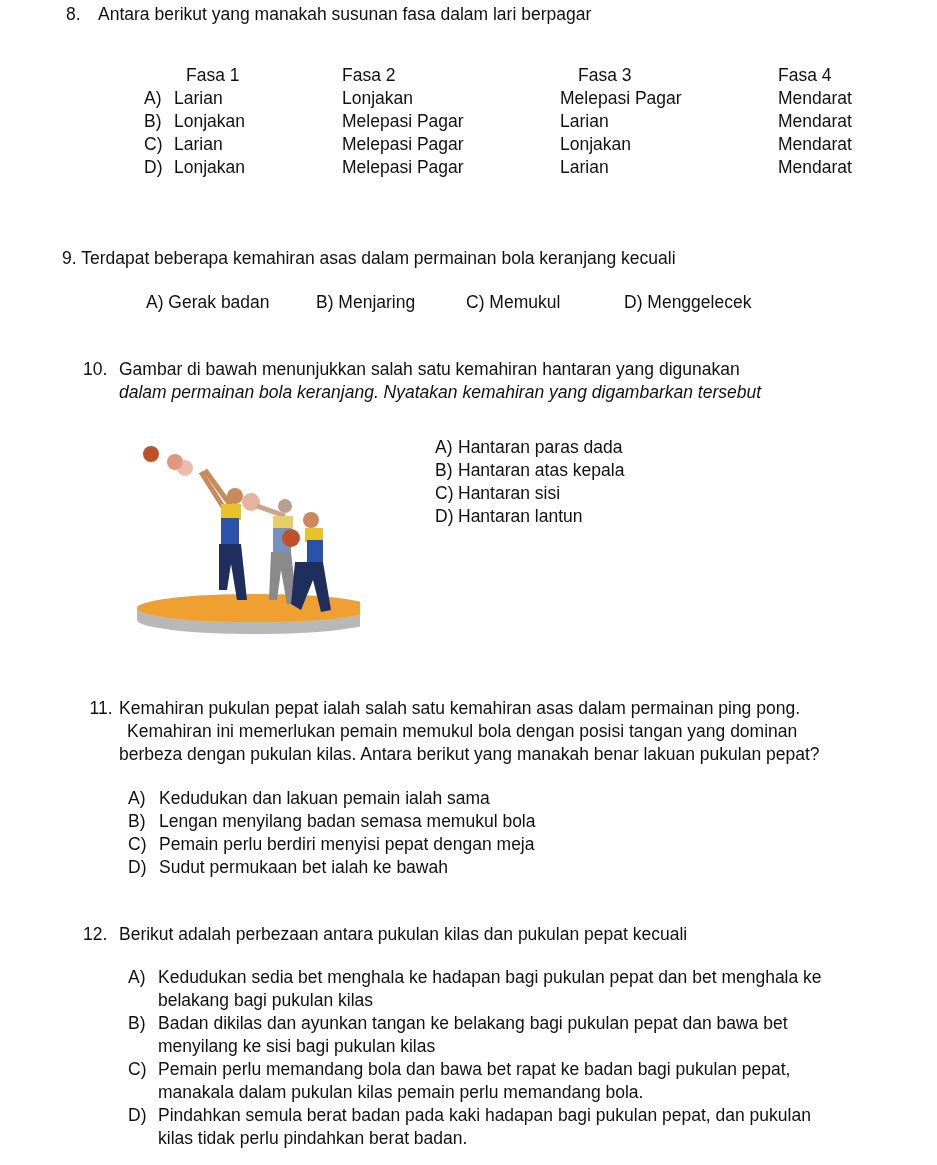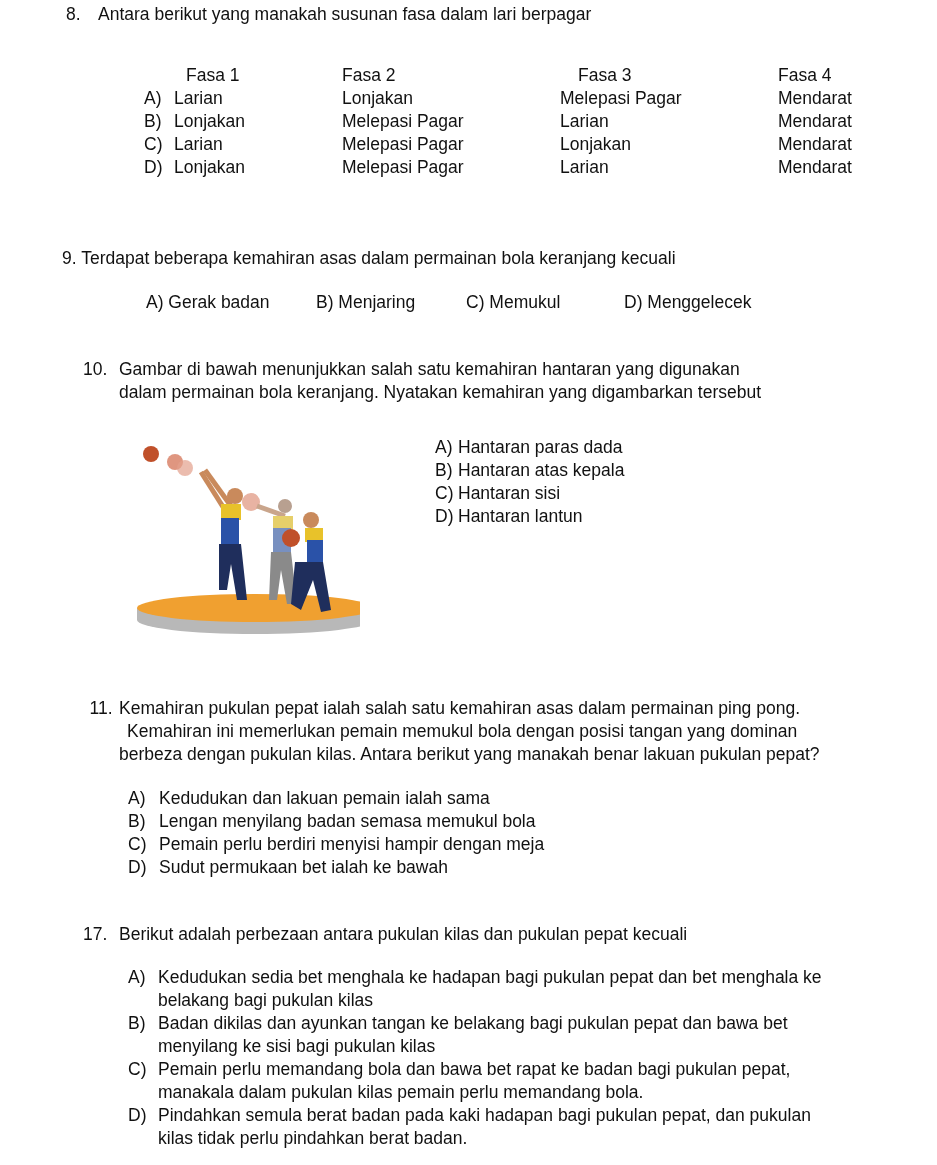--- a/index.html
+++ b/index.html
@@ -64,21 +64,21 @@
   <span>Terdapat beberapa kemahiran asas dalam permainan bola keranjang kecuali</span>
 </div>
 <span class="opt" style="left:146px; top:291px;">A) Gerak badan</span>
 <span class="opt" style="left:316px; top:291px;">B) Menjaring</span>
 <span class="opt" style="left:466px; top:291px;">C) Memukul</span>
 <span class="opt" style="left:624px; top:291px;">D) Menggelecek</span>
 
 <div class="abs" style="left:83px; top:358px;">
   <span class="q-num" style="width:36px;">10.</span><span>Gambar di bawah menunjukkan salah satu kemahiran hantaran yang digunakan</span>
 </div>
-<div class="abs" style="left:119px; top:381px;">dalam permainan bola keranjang. Nyatakan kemahiran yang digambarkan tersebut</div>
+<div class="abs" style="left:119px; top:381px;font-style:italic;">dalam permainan bola keranjang. Nyatakan kemahiran yang digambarkan tersebut</div>
 
 <div class="illus">
   <svg width="225" height="200" viewBox="0 0 225 200" xmlns="http://www.w3.org/2000/svg">
 
     <ellipse cx="120" cy="180" rx="118" ry="14" fill="#b8b8b8"></ellipse>
     <rect x="2" y="168" width="236" height="12" fill="#b8b8b8"></rect>
     <ellipse cx="120" cy="168" rx="118" ry="14" fill="#f0a030"></ellipse>
 
     <circle cx="16" cy="14" r="8" fill="#c0502a"></circle>
     <circle cx="40" cy="22" r="8" fill="#d9846a" opacity="0.85"></circle>
@@ -128,29 +128,29 @@
 <div class="abs" style="left:119px; top:743px;">berbeza dengan pukulan kilas. Antara berikut yang manakah benar lakuan pukulan pepat?</div>
 
 <div>
   <div class="opt" style="left:128px; top:787px;">
     <span class="letter" style="width:31px;">A)</span><span>Kedudukan dan lakuan pemain ialah sama</span>
   </div>
   <div class="opt" style="left:128px; top:810px;">
     <span class="letter" style="width:31px;">B)</span><span>Lengan menyilang badan semasa memukul bola</span>
   </div>
   <div class="opt" style="left:128px; top:833px;">
-    <span class="letter" style="width:31px;">C)</span><span>Pemain perlu berdiri menyisi hampir dengan meja</span>
+    <span class="letter" style="width:31px;">C)</span><span>Pemain perlu berdiri menyisi pepat dengan meja</span>
   </div>
   <div class="opt" style="left:128px; top:856px;">
     <span class="letter" style="width:31px;">D)</span><span>Sudut permukaan bet ialah ke bawah</span>
   </div>
 </div>
 
 <div class="abs" style="left:83px; top:923px;">
-  <span class="q-num" style="width:36px;">17.</span><span>Berikut adalah perbezaan antara pukulan kilas dan pukulan pepat kecuali</span>
+  <span class="q-num" style="width:36px;">12.</span><span>Berikut adalah perbezaan antara pukulan kilas dan pukulan pepat kecuali</span>
 </div>
 
 <div>
   <div>
     <span class="opt" style="left:128px; top:966px;">A)</span>
     <span class="opt" style="left:158px; top:966px;">Kedudukan sedia bet menghala ke hadapan bagi pukulan pepat dan bet menghala ke</span>
     <span class="opt" style="left:158px; top:989px;text-align:center;">belakang bagi pukulan kilas</span>
   </div>
   <div>
     <span class="opt" style="left:128px; top:1012px;">B)</span>

